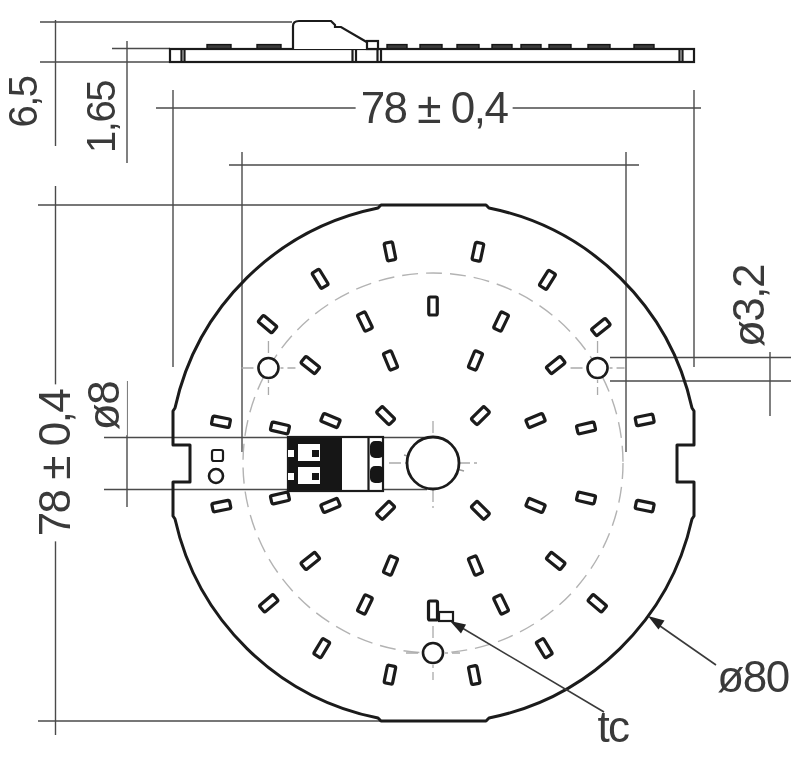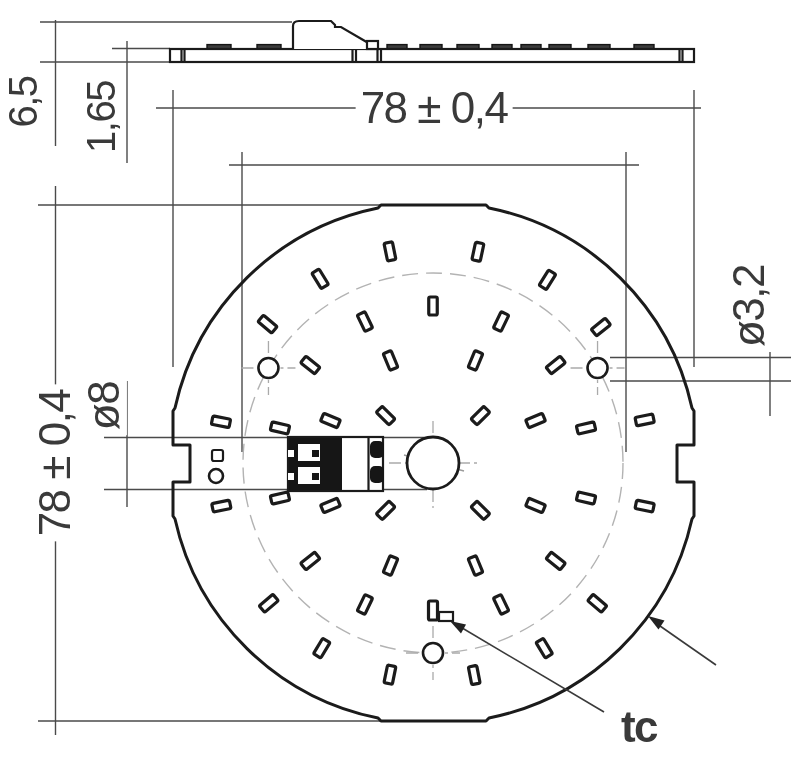--- a/index.html
+++ b/index.html
@@ -197,15 +197,16 @@
     </g>
   </g>
 </svg>
 
 <div class="dim-label small rot" style="left:23px;top:102px;">6,5</div>
 <div class="dim-label small rot" style="left:101px;top:117px;">1,65</div>
 <div class="dim-label" style="left:434px;top:108px;">78 ± 0,4</div>
 <div class="dim-label rot" style="left:749px;top:306px;">ø3,2</div>
 <div class="dim-label rot" style="left:104px;top:406px;">ø8</div>
 <div class="dim-label rot" style="left:55px;top:463px;">78 ± 0,4</div>
-<div class="dim-label nobg" style="left:639px;top:727px;font-weight:bold;">tc</div>
+<div class="dim-label nobg" style="left:753px;top:677px;">ø80</div>
+<div class="dim-label nobg" style="left:613px;top:727px;">tc</div>
 
 </div>
 
 </body></html>

